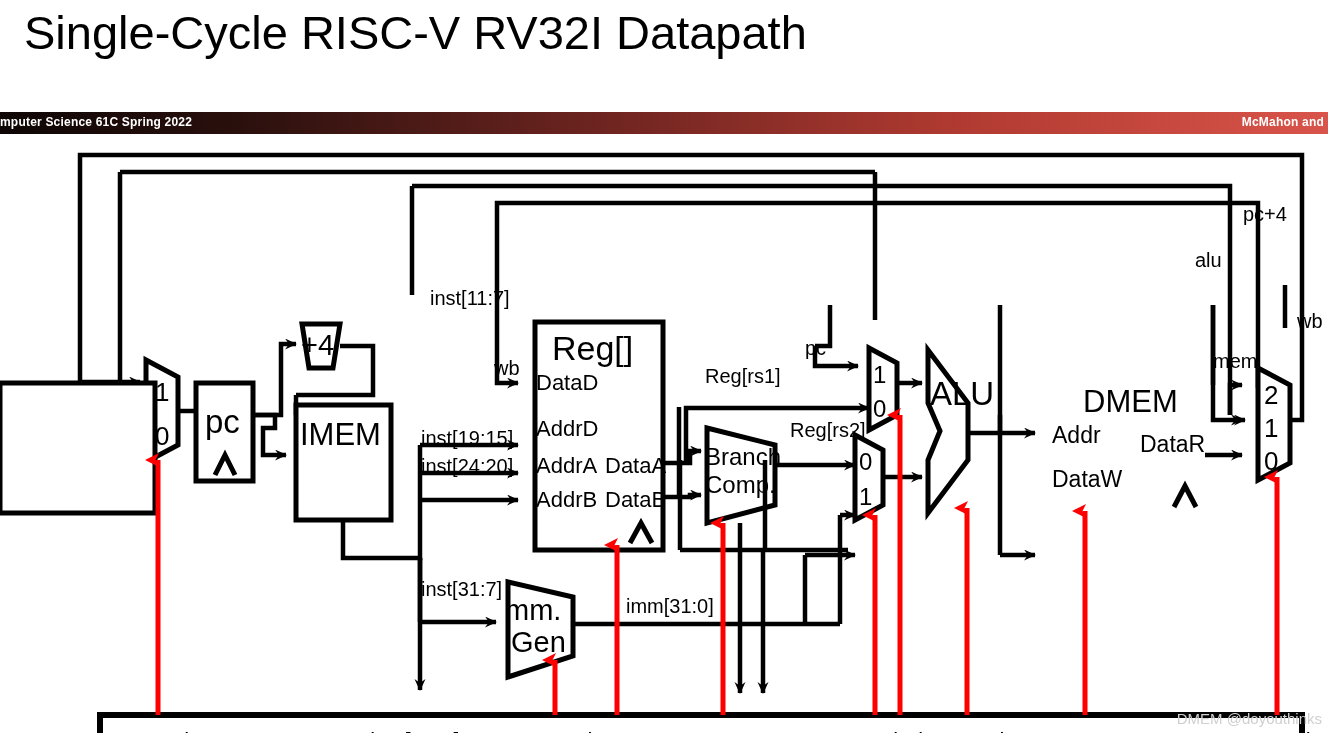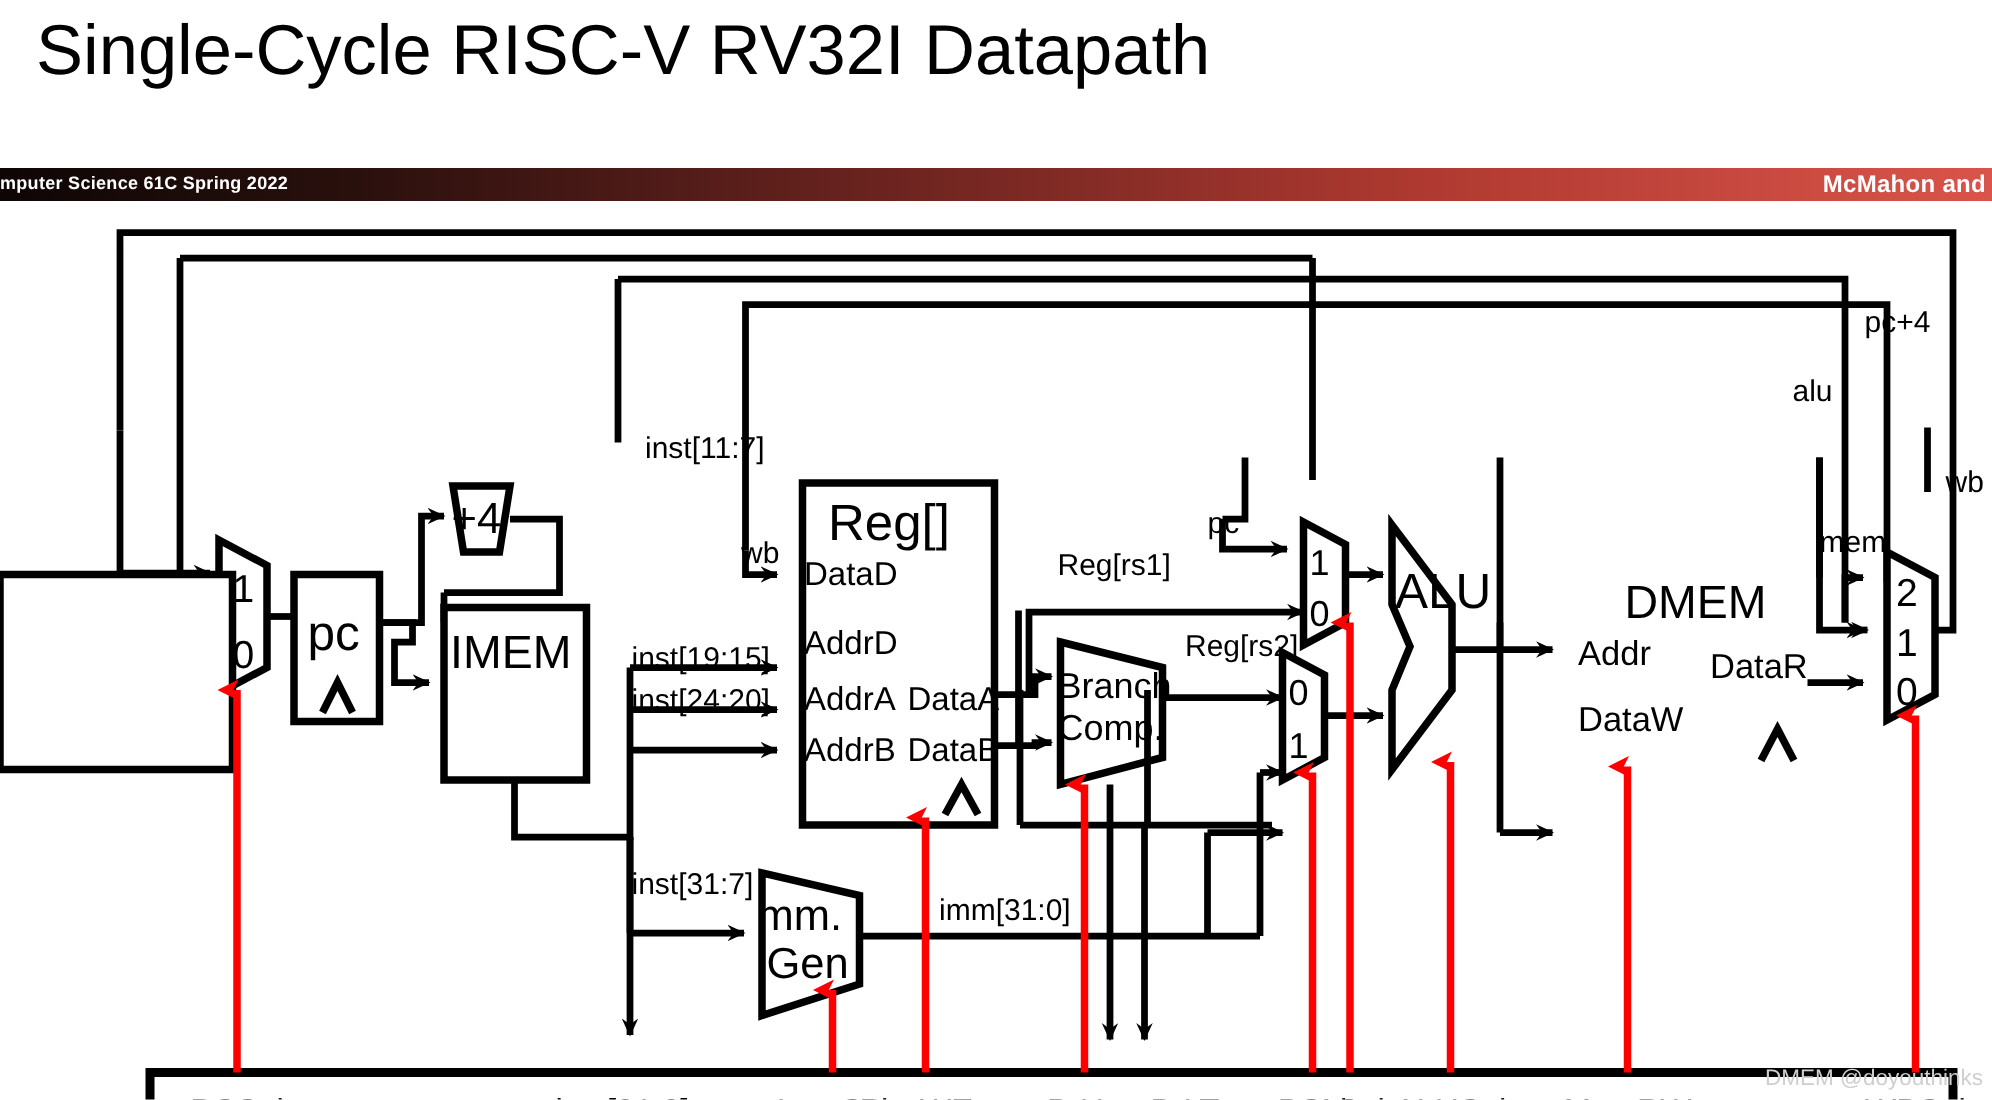--- a/index.html
+++ b/index.html
@@ -17,21 +17,21 @@
   #slide-bar{
     position:absolute;left:0;top:88px;width:1328px;height:22px;
     background:linear-gradient(to right,#0d0605 0%,#2a100d 18%,#6d2420 45%,#b03a31 72%,#d9544a 100%);
     margin-top:24px;
   }
   #slide-bar .bar-left{
     position:absolute;left:0;top:3px;font-size:12px;font-weight:bold;color:#fff;
     white-space:nowrap;letter-spacing:.2px;
   }
   #slide-bar .bar-right{
-    position:absolute;right:4px;top:3px;font-size:16px;font-weight:bold;color:#fff;
+    position:absolute;right:4px;top:3px;font-size:12px;font-weight:bold;color:#fff;
     white-space:nowrap;letter-spacing:.2px;padding-left:28px;
   }
 
   
   #datapath{position:absolute;left:0;top:115px;width:1328px;height:618px;}
   #datapath svg{display:block;}
 
   .lbl{font-family:"Liberation Sans","DejaVu Sans",sans-serif;fill:#000;}
 
   

